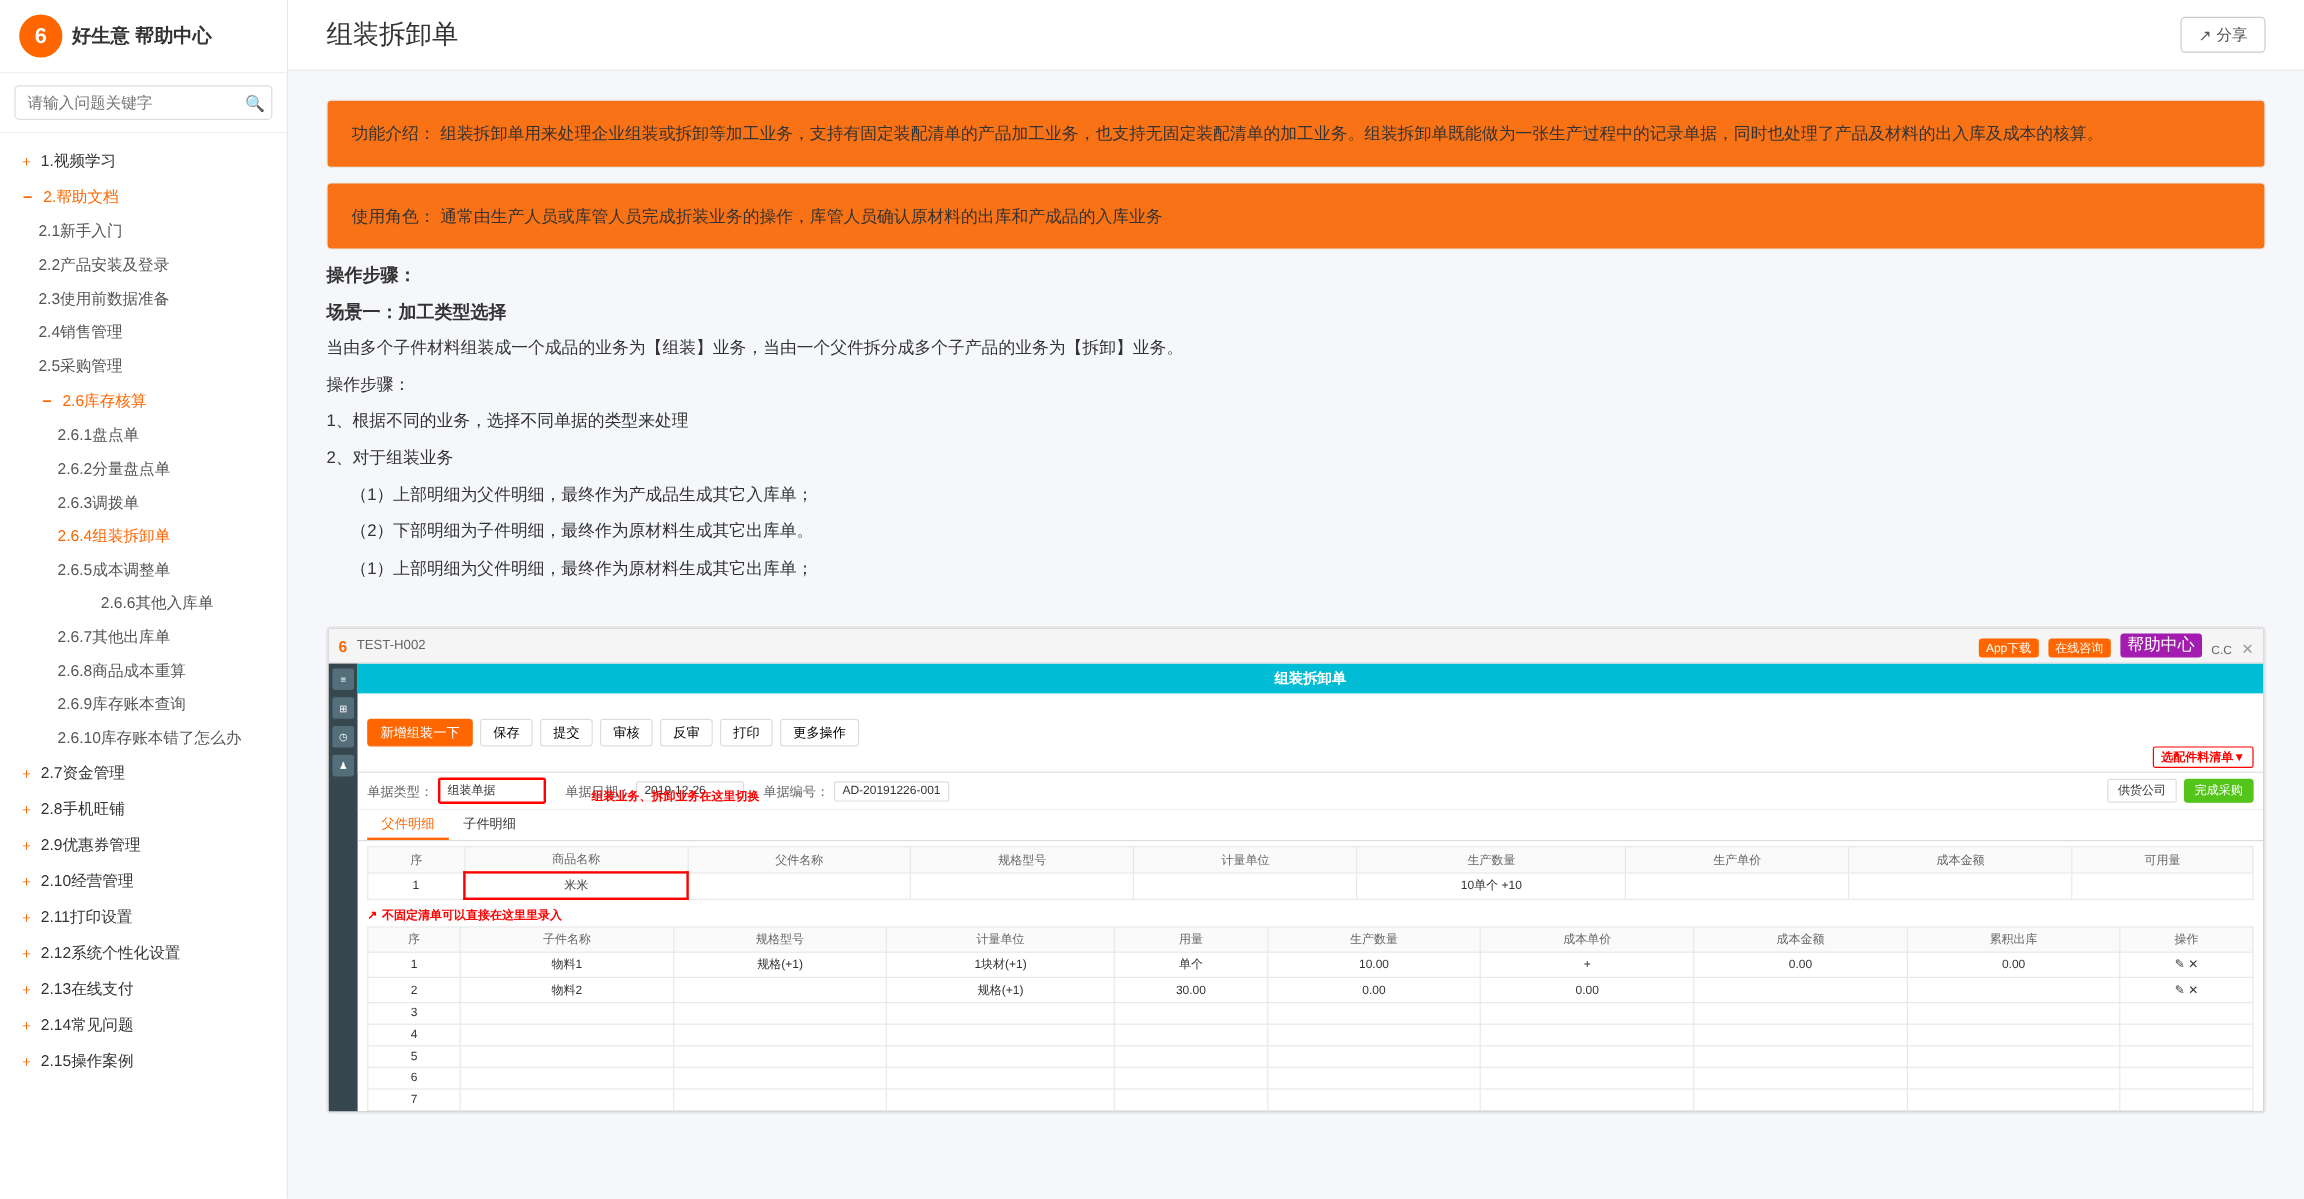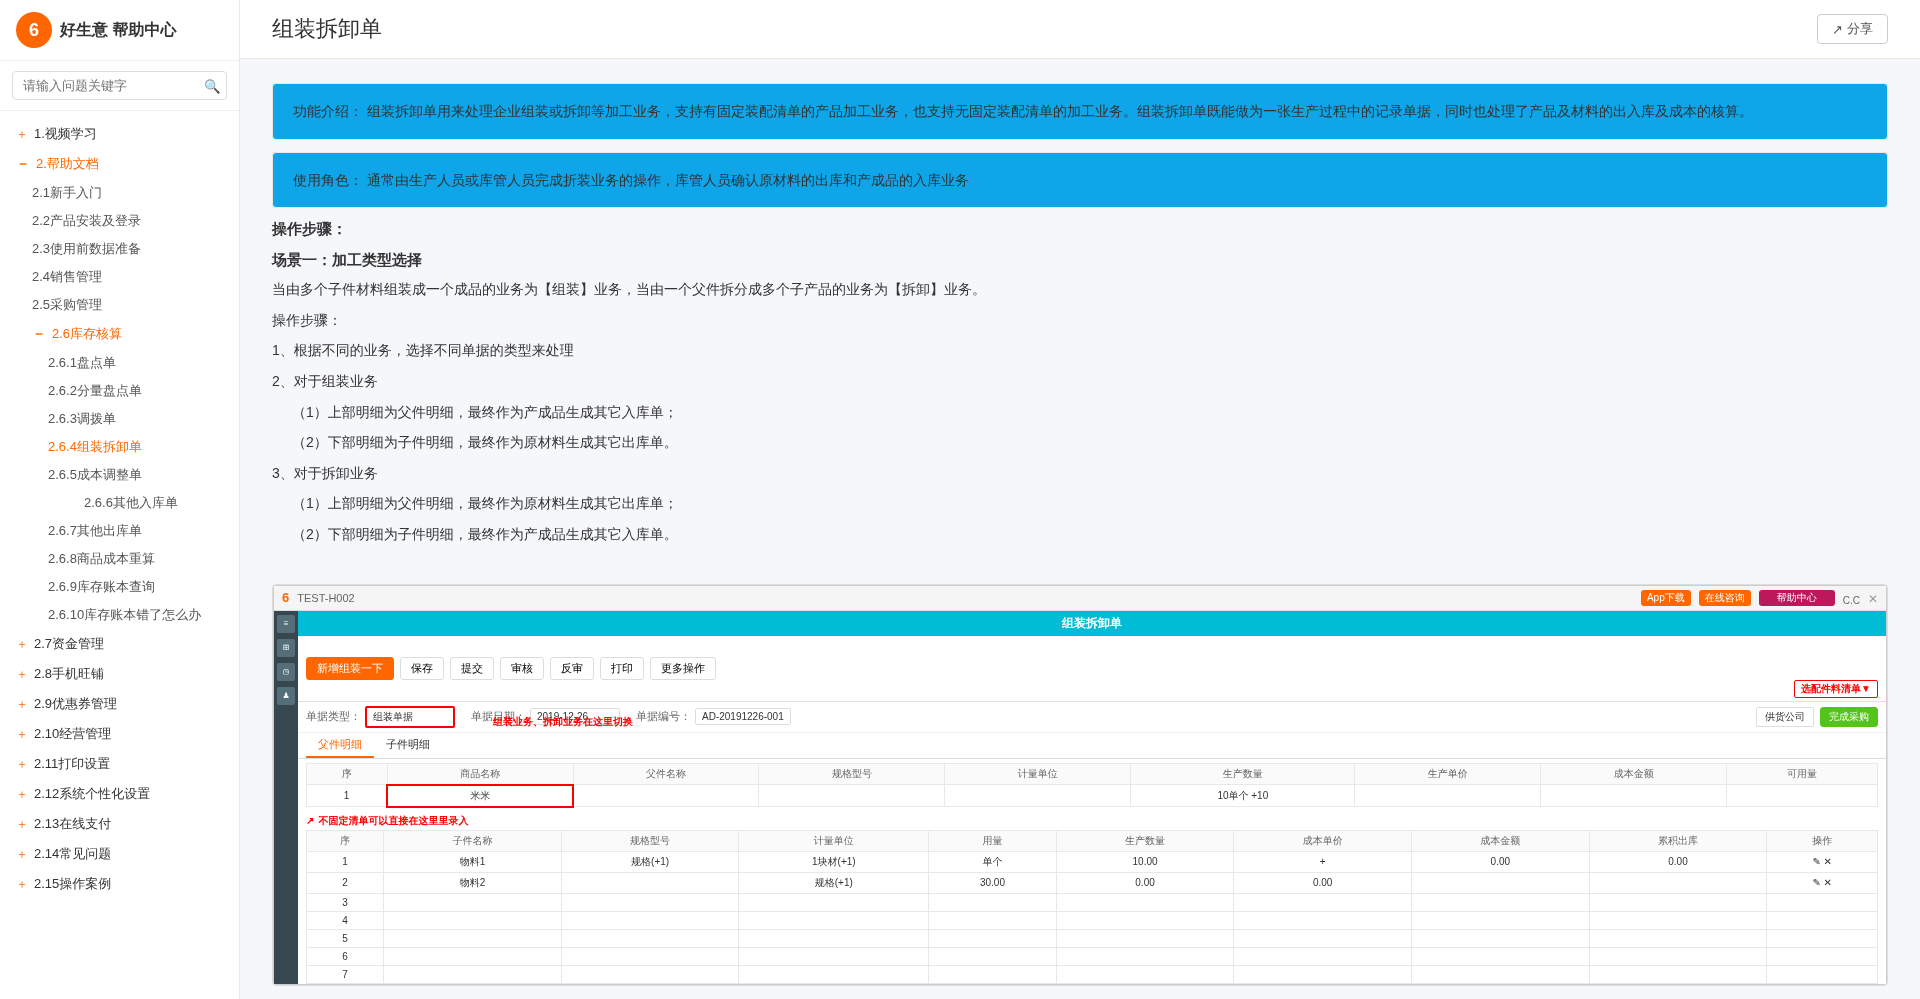--- a/index.html
+++ b/index.html
@@ -112,21 +112,21 @@
       align-items: center;
       gap: 4px;
     }
 
     #content-area {
       padding: 24px 32px;
       flex: 1;
     }
 
     .info-block {
-      background: #0ea5e9;
+      background: #f97316;
       border: 1px solid #e8e8e8;
       border-radius: 4px;
       padding: 14px 20px;
       margin-bottom: 12px;
       font-size: 14px;
       line-height: 1.8;
       color: #333;
     }
 
     .content-text {
@@ -388,35 +388,33 @@
       <div class="step-heading">操作步骤：</div>
       <div class="step-heading">场景一：加工类型选择</div>
       <div class="step-text">
         当由多个子件材料组装成一个成品的业务为<span class="bold">【组装】</span>业务，当由一个父件拆分成多个子产品的业务为<span class="bold">【拆卸】</span>业务。
       </div>
       <div class="step-text">操作步骤：</div>
       <div class="step-text">1、根据不同的业务，选择不同单据的类型来处理</div>
       <div class="step-text">2、对于组装业务</div>
       <div class="step-text indent1">（1）上部明细为父件明细，最终作为产成品生成其它入库单；</div>
       <div class="step-text indent1">（2）下部明细为子件明细，最终作为原材料生成其它出库单。</div>
-      <div class="step-text">3、对于拆卸业务</div>
       <div class="step-text indent1">（1）上部明细为父件明细，最终作为原材料生成其它出库单；</div>
-      <div class="step-text indent1">（2）下部明细为子件明细，最终作为产成品生成其它入库单。</div>
     </div>
 
     <div class="screenshot-container">
       <div class="app-window">
 
         <div class="app-titlebar">
           <span style="color:#f60;font-weight:bold;font-size:13px;">6</span>
           <span style="color:#666;">TEST-H002</span>
           <span style="margin-left:auto;display:flex;gap:8px;align-items:flex-end;">
             <span style="background:#ff6600;color:#fff;border-radius:3px;padding:1px 6px;font-size:10px;">App下载</span>
             <span style="background:#ff6600;color:#fff;border-radius:3px;padding:1px 6px;font-size:10px;">在线咨询</span>
-            <span style="background:#be185d;color:#fff;border-radius:3px;padding:1px 18px;font-size:10px;">帮助中心</span>
+            <span style="background:#a21caf;color:#fff;border-radius:3px;padding:1px 6px;font-size:14px;">帮助中心</span>
             <span style="color:#666;font-size:10px;">C.C</span>
             <span style="color:#999;font-size:12px;cursor:pointer;">✕</span>
           </span>
         </div>
 
         <div class="flex-row">
 
           <div class="app-sidebar-left">
             <div class="app-sidebar-icon">≡</div>
             <div class="app-sidebar-icon">⊞</div>

